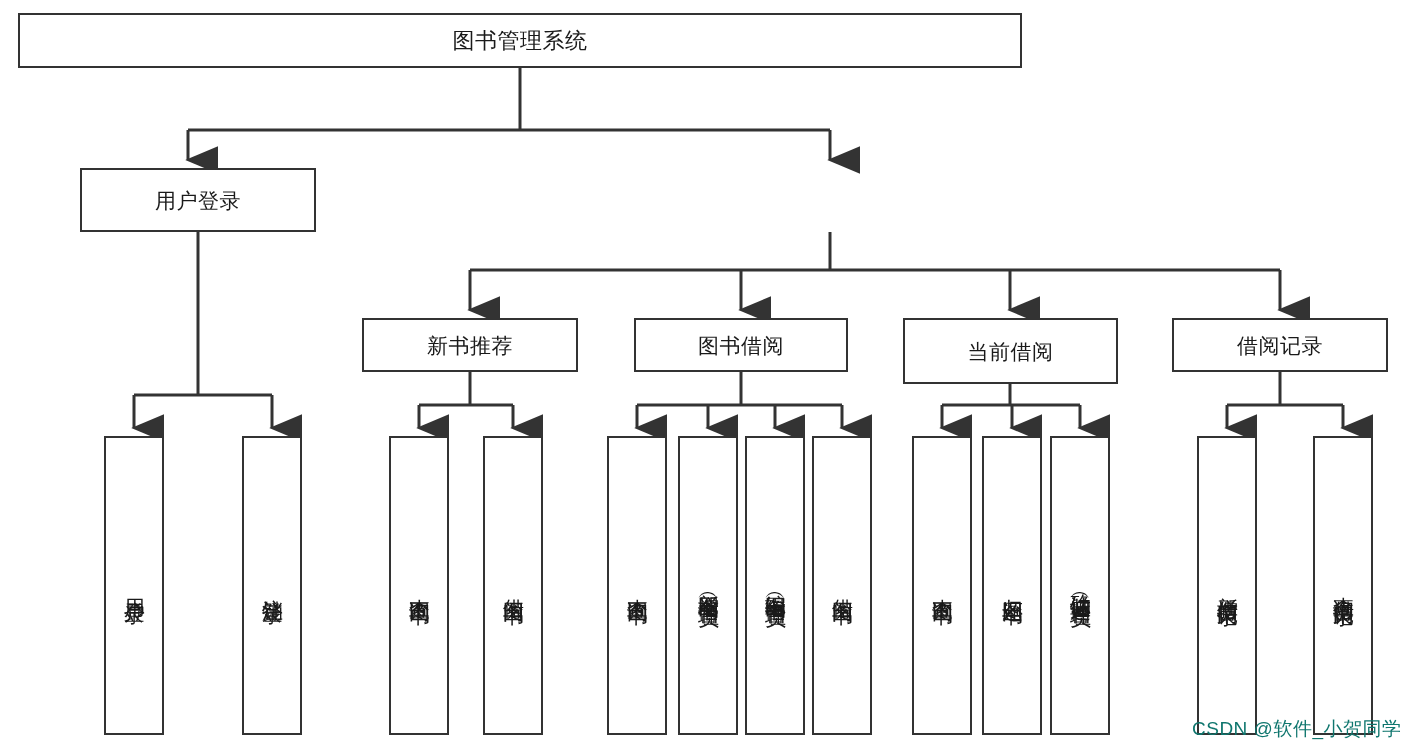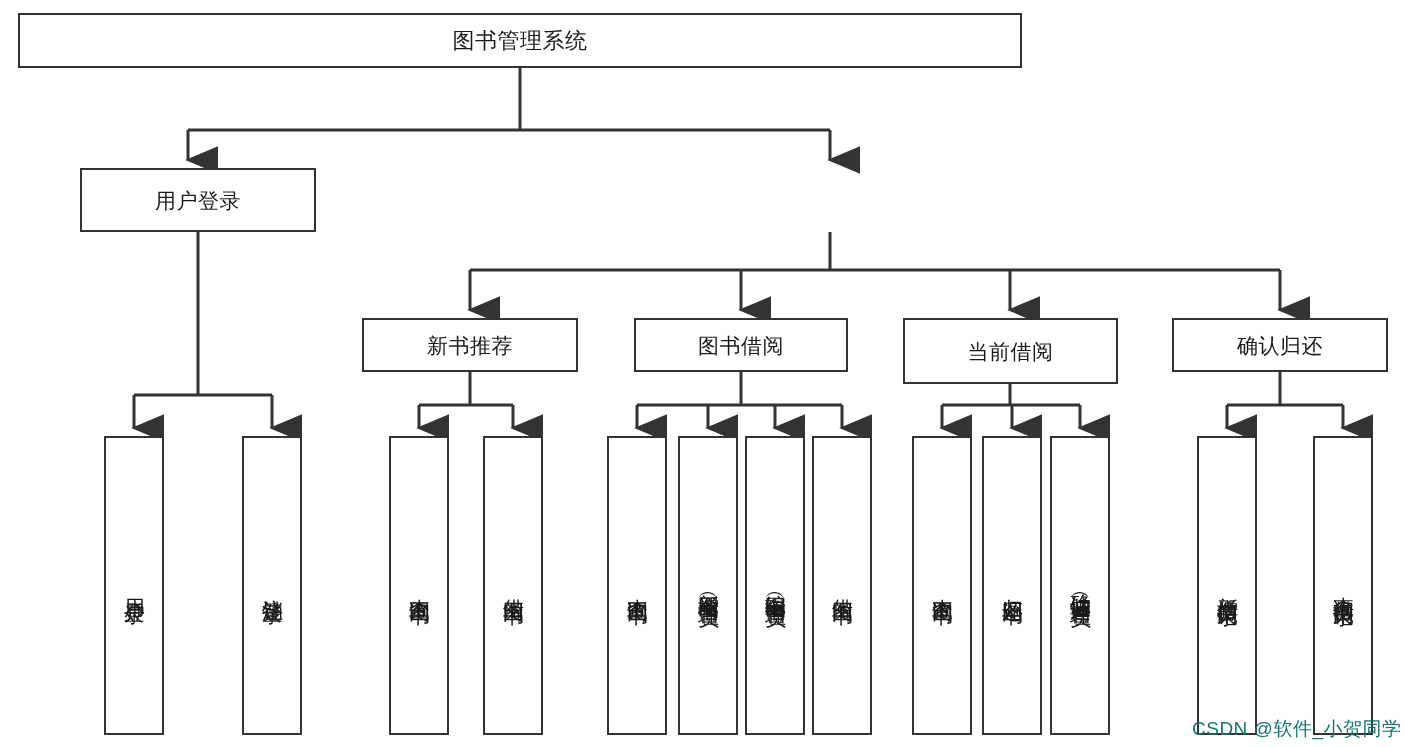--- a/index.html
+++ b/index.html
@@ -137,21 +137,21 @@
   <div class="node horiz" style="left: 362px; top: 318px; width: 216px; height: 54px;">
     <span class="label">新书推荐</span>
   </div>
   <div class="node horiz" style="left: 634px; top: 318px; width: 214px; height: 54px;">
     <span class="label">图书借阅</span>
   </div>
   <div class="node horiz" style="left: 903px; top: 318px; width: 215px; height: 66px;">
     <span class="label">当前借阅</span>
   </div>
   <div class="node horiz" style="left: 1172px; top: 318px; width: 216px; height: 54px;">
-    <span class="label">确认归还</span>
+    <span class="label">借阅记录</span>
   </div>
 
   <div class="node vert" style="left: 104px; top: 436px; width: 60px; height: 299px;">
     <span class="label">用户登录</span>
   </div>
   <div class="node vert" style="left: 242px; top: 436px; width: 60px; height: 299px;">
     <span class="label">注销登录</span>
   </div>
   <div class="node vert" style="left: 389px; top: 436px; width: 60px; height: 299px;">
     <span class="label">查询图书</span>

